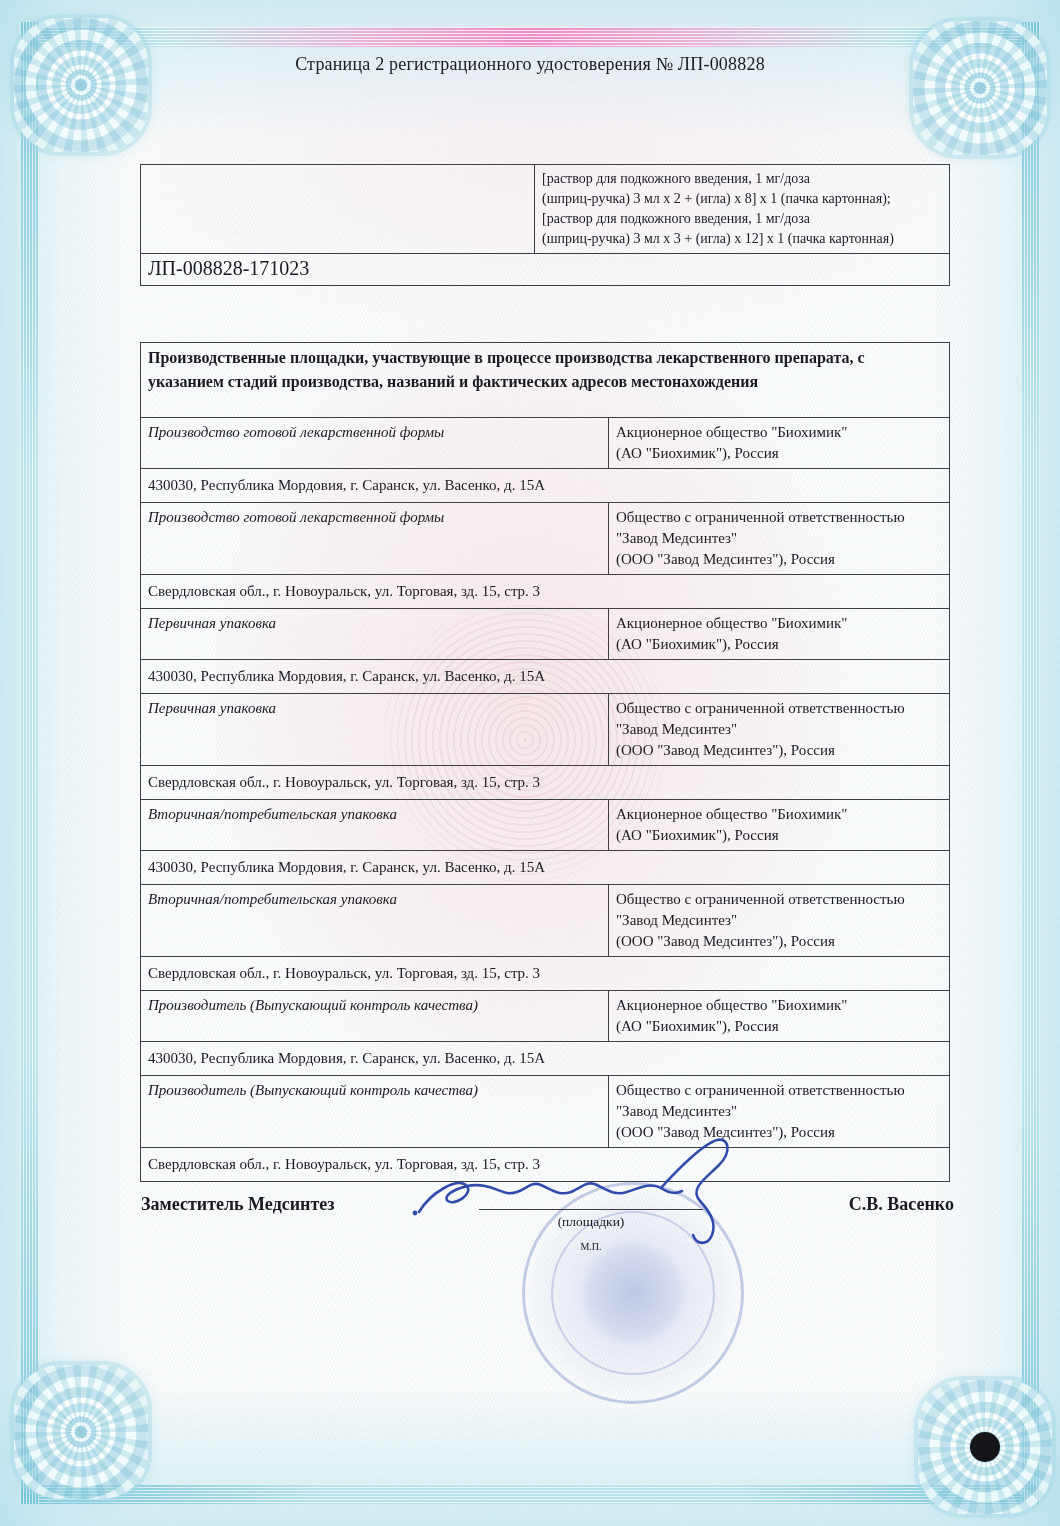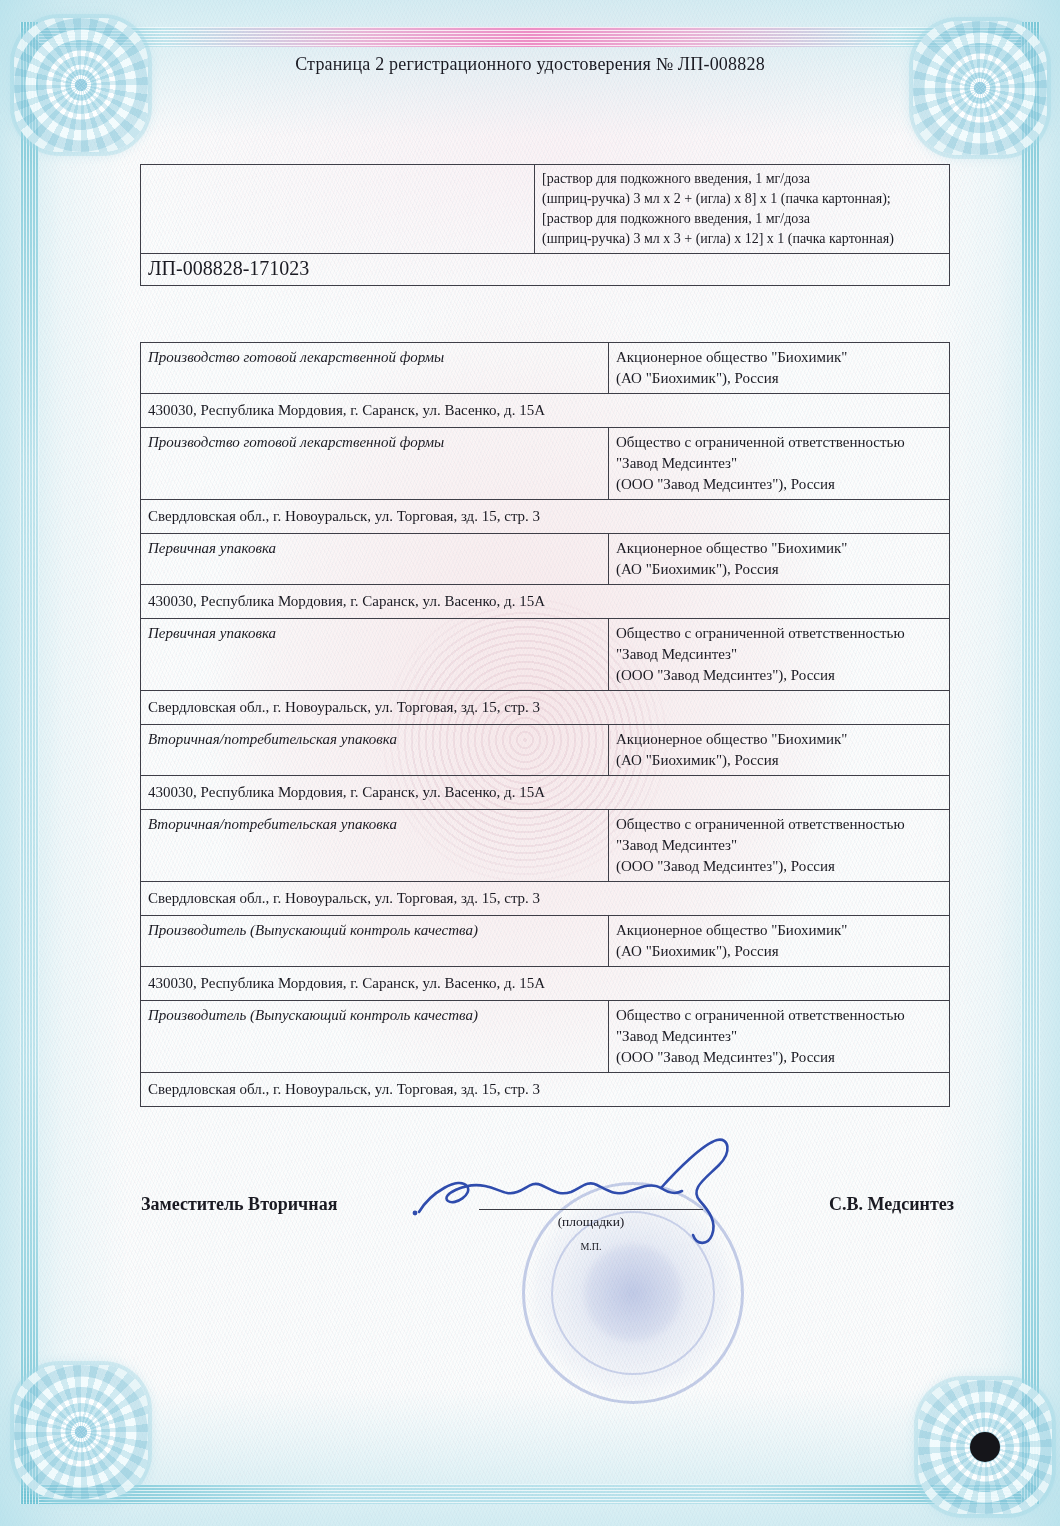--- a/index.html
+++ b/index.html
@@ -152,20 +152,23 @@
 (шприц-ручка) 3 мл х 2 + (игла) х 8] х 1 (пачка картонная);
 [раствор для подкожного введения, 1 мг/доза
 (шприц-ручка) 3 мл х 3 + (игла) х 12] х 1 (пачка картонная)</div>
   </div>
   <div class="trow">
     <div class="cell right1 req-value">ЛП-008828-171023</div>
   </div>
 </div>
 
 <div class="tbl t2">
+  <div class="trow">
+    <div class="t2-header">Производственные площадки, участвующие в процессе производства лекарственного препарата, с указанием стадий производства, названий и фактических адресов местонахождения</div>
+  </div>
 
   <div class="trow">
     <div class="cell stage-left stage2">Производство готовой лекарственной формы</div>
     <div class="cell stage-right preline">Акционерное общество "Биохимик"
 (АО "Биохимик"), Россия</div>
   </div>
   <div class="trow addr-row">
     <div class="addr-cell">430030, Республика Мордовия, г. Саранск, ул. Васенко, д. 15А</div>
   </div>
 
@@ -240,17 +243,17 @@
 <div class="stamp"></div>
 
 <svg class="sig-svg" width="350" height="125" viewBox="0 0 350 125">
   <g fill="none" stroke="#2f4cad" stroke-width="2.6" stroke-linecap="round">
     <path d="M14 80 C26 60 54 44 62 54 C68 62 50 74 43 69 C35 63 60 50 80 54 C95 57 100 64 112 60 C122 57 126 49 136 53 C147 58 154 64 166 60 C176 56 182 48 192 53 C202 58 210 64 222 60 C234 56 246 50 256 56 C262 60 270 63 277 59"></path>
     <path d="M256 56 C272 38 298 12 312 8 C324 5 327 20 314 33 C300 47 284 57 295 69 C304 79 312 90 307 103 C303 113 292 114 288 103"></path>
     <circle cx="10" cy="81" r="2.4" fill="#2f4cad" stroke="none"></circle>
   </g>
 </svg>
 
-<div class="sig-left">Заместитель Вторичная</div>
+<div class="sig-left">Заместитель Медсинтез</div>
 <div class="sig-line"></div>
 <div class="sig-caption">(площадки)</div>
 <div class="seal-caption">М.П.</div>
-<div class="sig-right">С.В. Медсинтез</div>
+<div class="sig-right">С.В. Васенко</div>
 
 </body></html>

